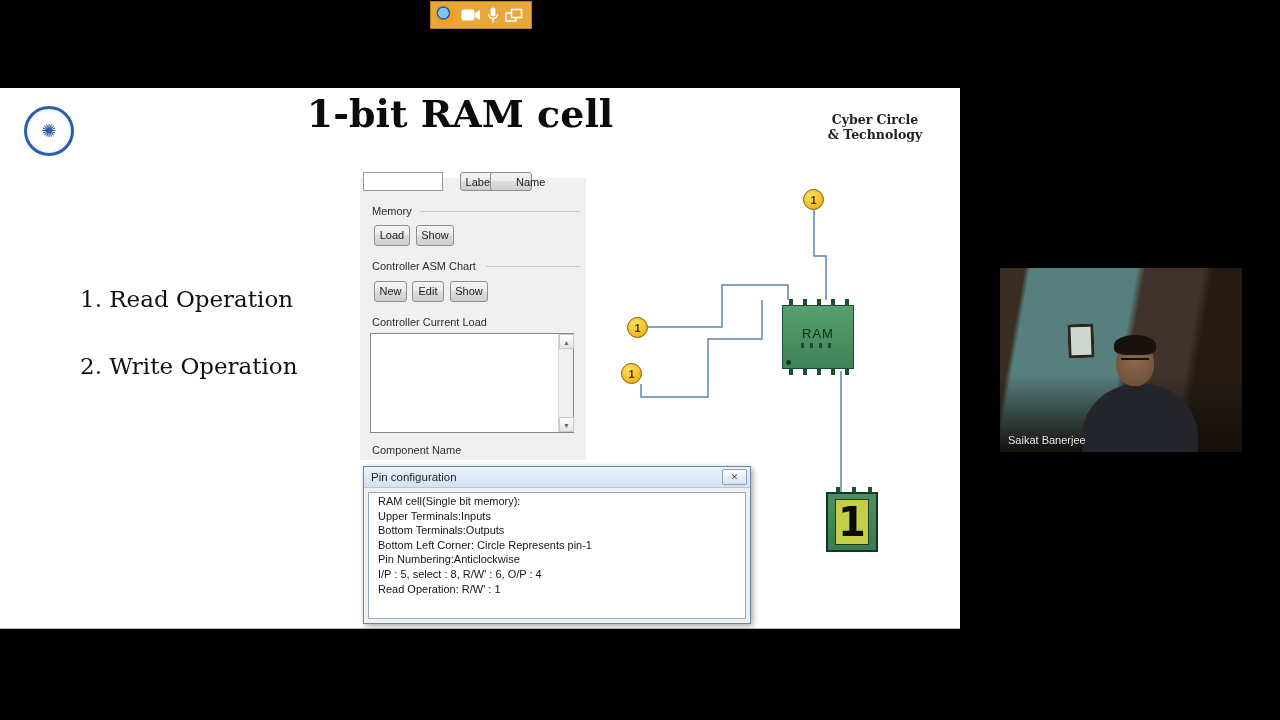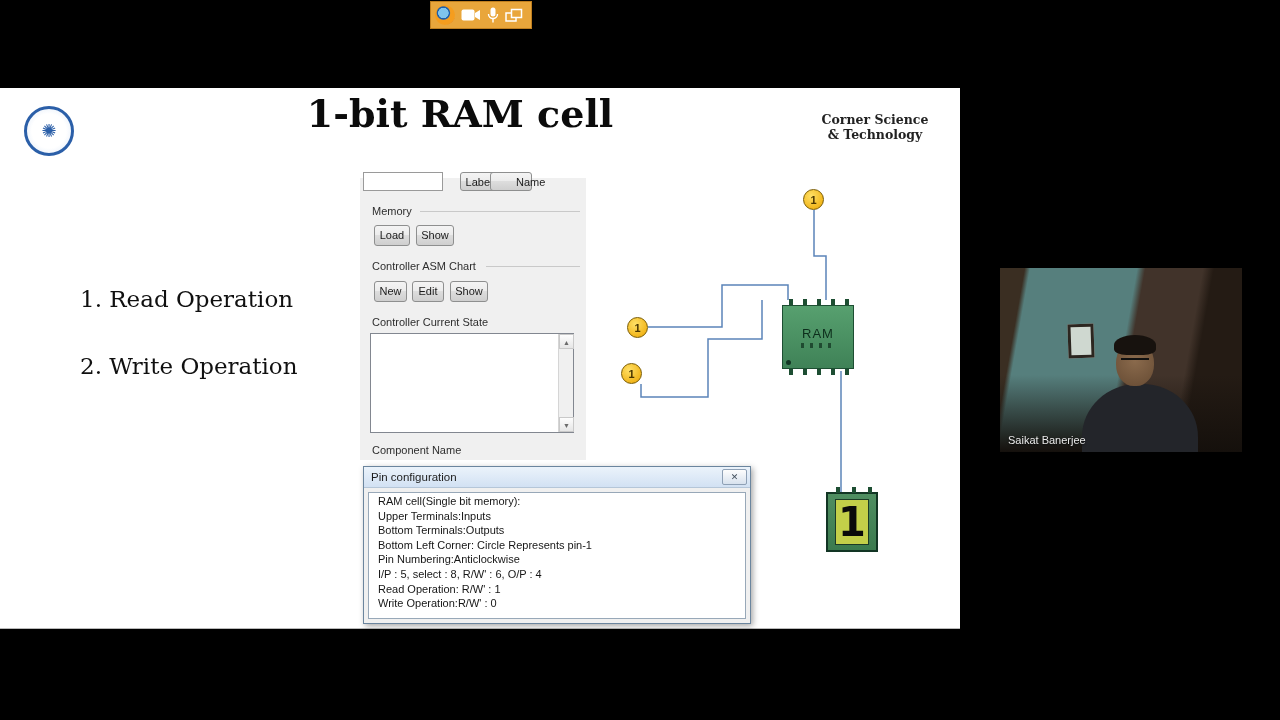--- a/index.html
+++ b/index.html
@@ -160,21 +160,21 @@
         <rect x="6.5" y="1.5" width="10" height="8" fill="#e9a63b" stroke="#fff" stroke-width="1.5"></rect>
       </svg>
   </span>
 </div>
 
 <div class="slide">
 
   <div class="logo">✺</div>
   <div class="slide-title">1-bit RAM cell</div>
   <div class="org">
-    <div>Corner Science</div>
+    <div>Cyber Circle</div>
     <div>&amp; Technology</div>
   </div>
 
   <div class="bullet b1">1. Read Operation</div>
   <div class="bullet b2">2. Write Operation</div>
 
   <div class="panel"></div>
 
   <input class="txt-input" value="" style="">
   <div class="win-btn btn-label">Label</div>
@@ -184,21 +184,21 @@
   <div class="grp-line line-memory"></div>
   <div class="win-btn btn-load">Load</div>
   <div class="win-btn btn-mshow">Show</div>
 
   <div class="grp-label lbl-asm">Controller ASM Chart</div>
   <div class="grp-line line-asm"></div>
   <div class="win-btn btn-new">New</div>
   <div class="win-btn btn-edit">Edit</div>
   <div class="win-btn btn-ashow">Show</div>
 
-  <div class="grp-label lbl-state">Controller Current State</div>
+  <div class="grp-label lbl-state">Controller Current Load</div>
   <div class="listbox">
     <div class="scrollbar">
       <div class="sb-arrow sb-up">▲</div>
       <div class="sb-arrow sb-down">▼</div>
     </div>
   </div>
 
   <div class="grp-label lbl-component">Component Name</div>
 
   <svg class="wires" width="960" height="541">
@@ -247,21 +247,20 @@
       <div class="dialog-close">✕</div>
     </div>
     <div class="dialog-body">
       <div class="dialog-line">RAM cell(Single bit memory):</div>
       <div class="dialog-line">Upper Terminals:Inputs</div>
       <div class="dialog-line">Bottom Terminals:Outputs</div>
       <div class="dialog-line">Bottom Left Corner: Circle Represents pin-1</div>
       <div class="dialog-line">Pin Numbering:Anticlockwise</div>
       <div class="dialog-line">I/P : 5, select : 8, R/W' : 6, O/P : 4</div>
       <div class="dialog-line">Read Operation: R/W' : 1</div>
-      <div class="dialog-line">Write Operation:R/W' : 0</div>
     </div>
   </div>
 </div>
 
 <div class="webcam">
   <div class="frame-pic"></div>
   <div class="person-torso"></div>
   <div class="person-head">
     <div class="person-glasses"></div>
   </div>

